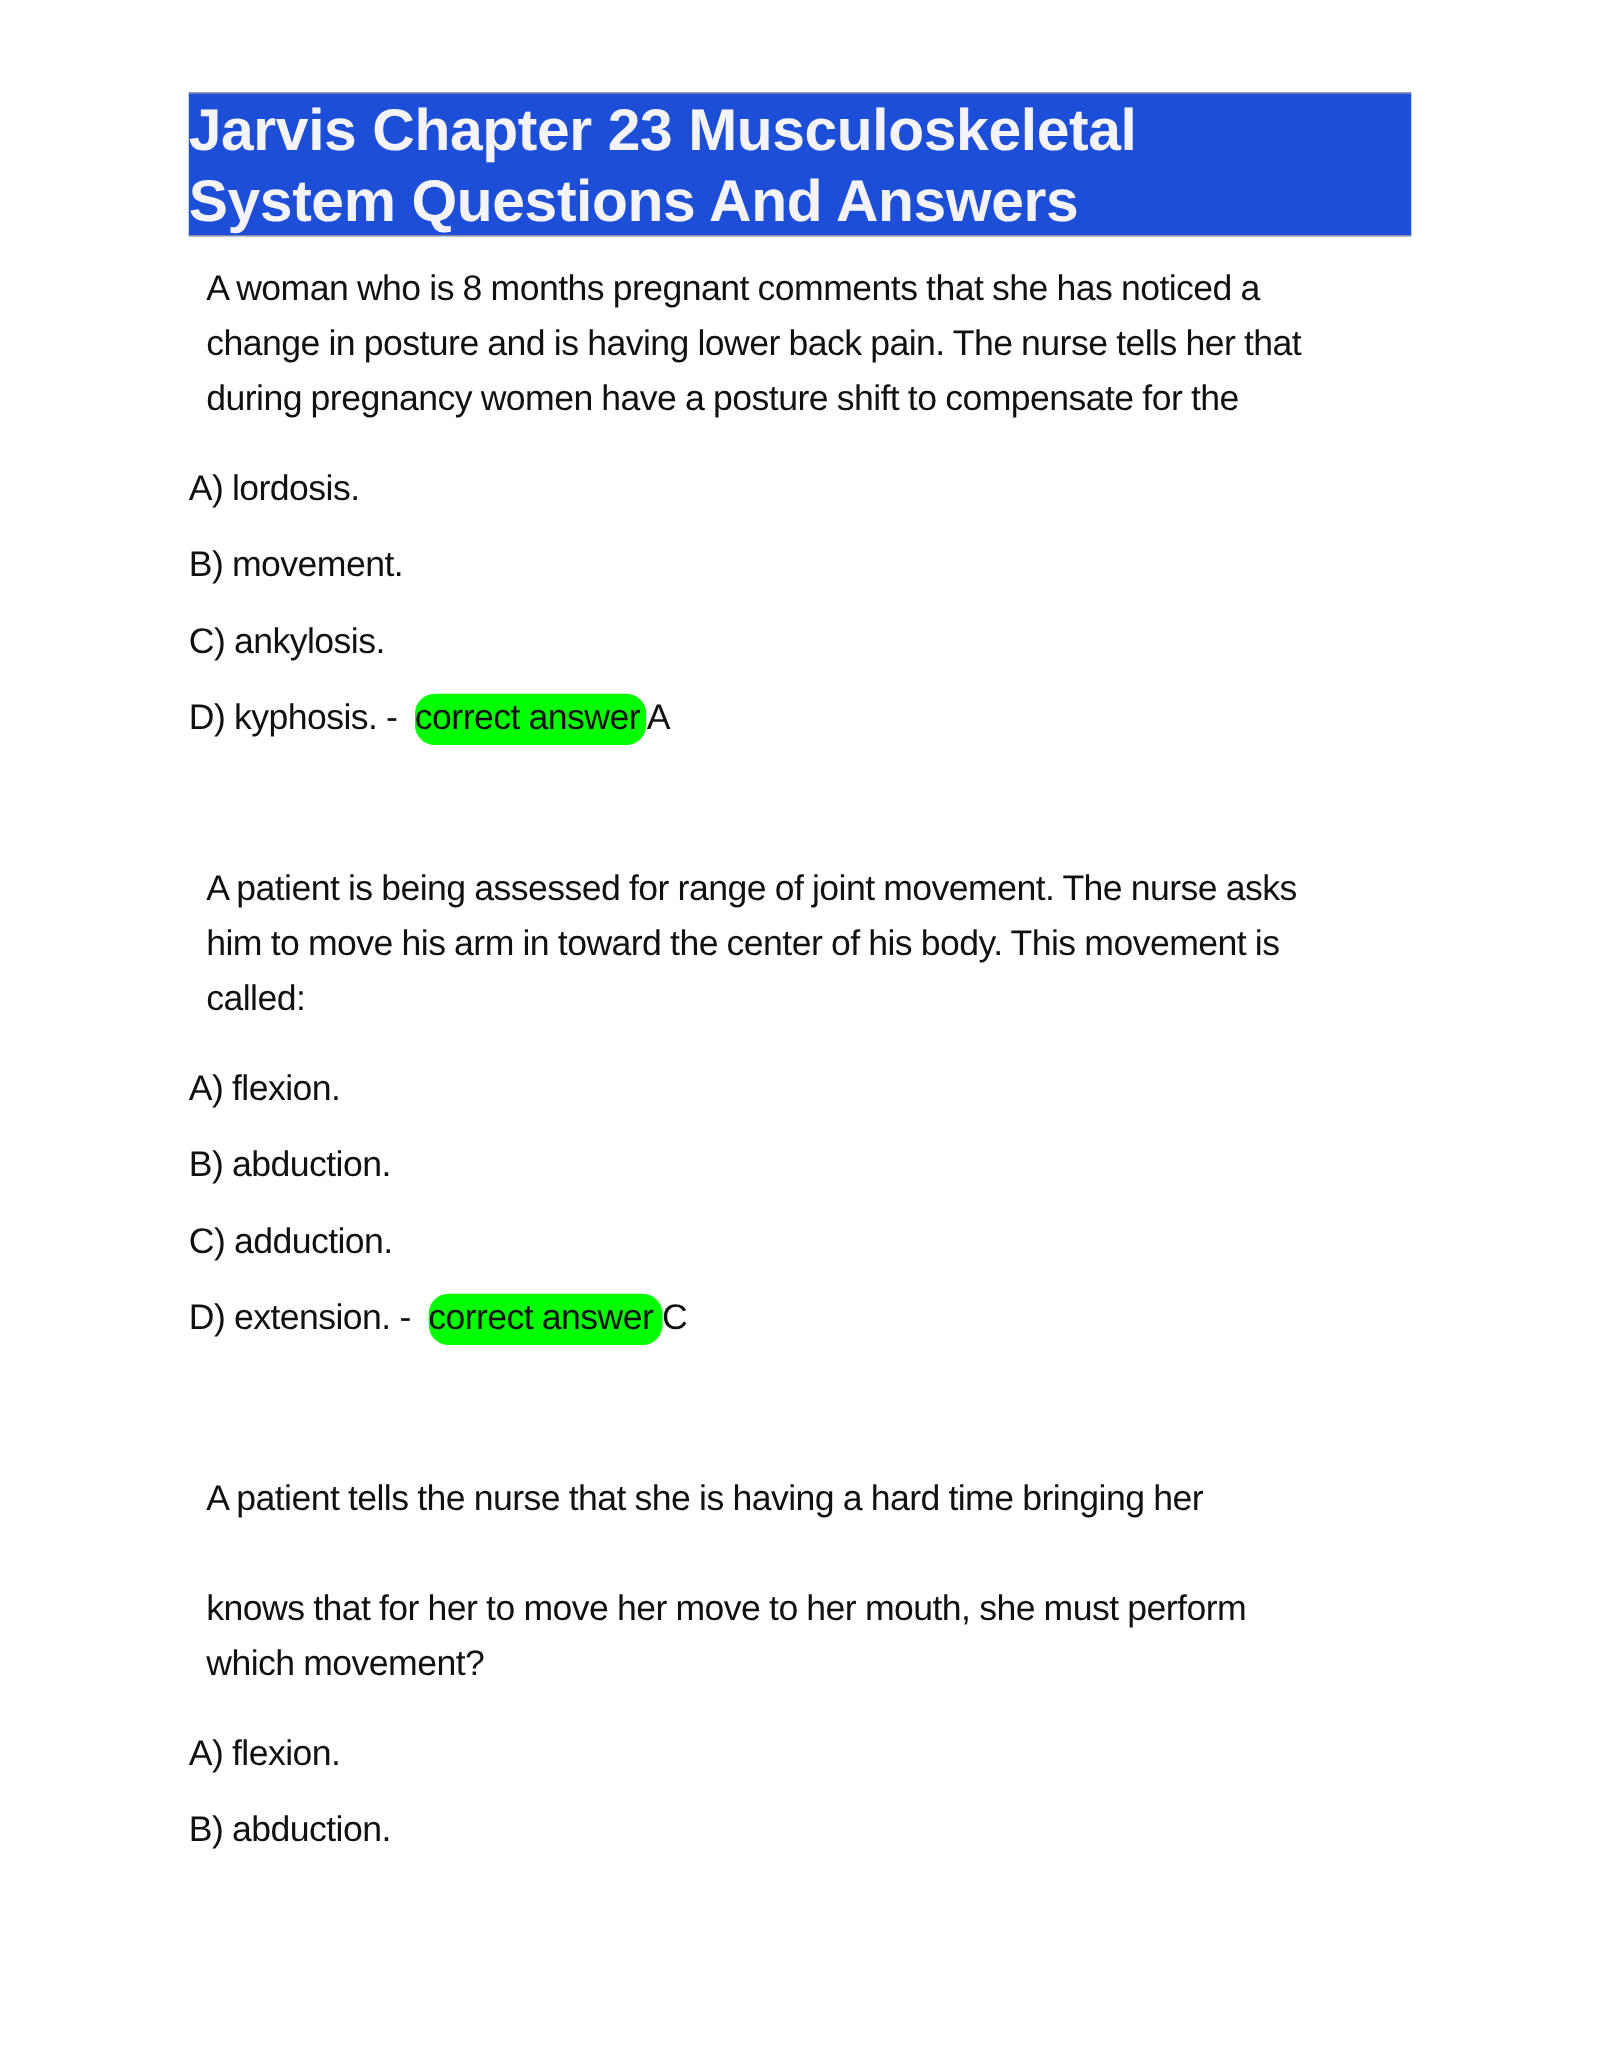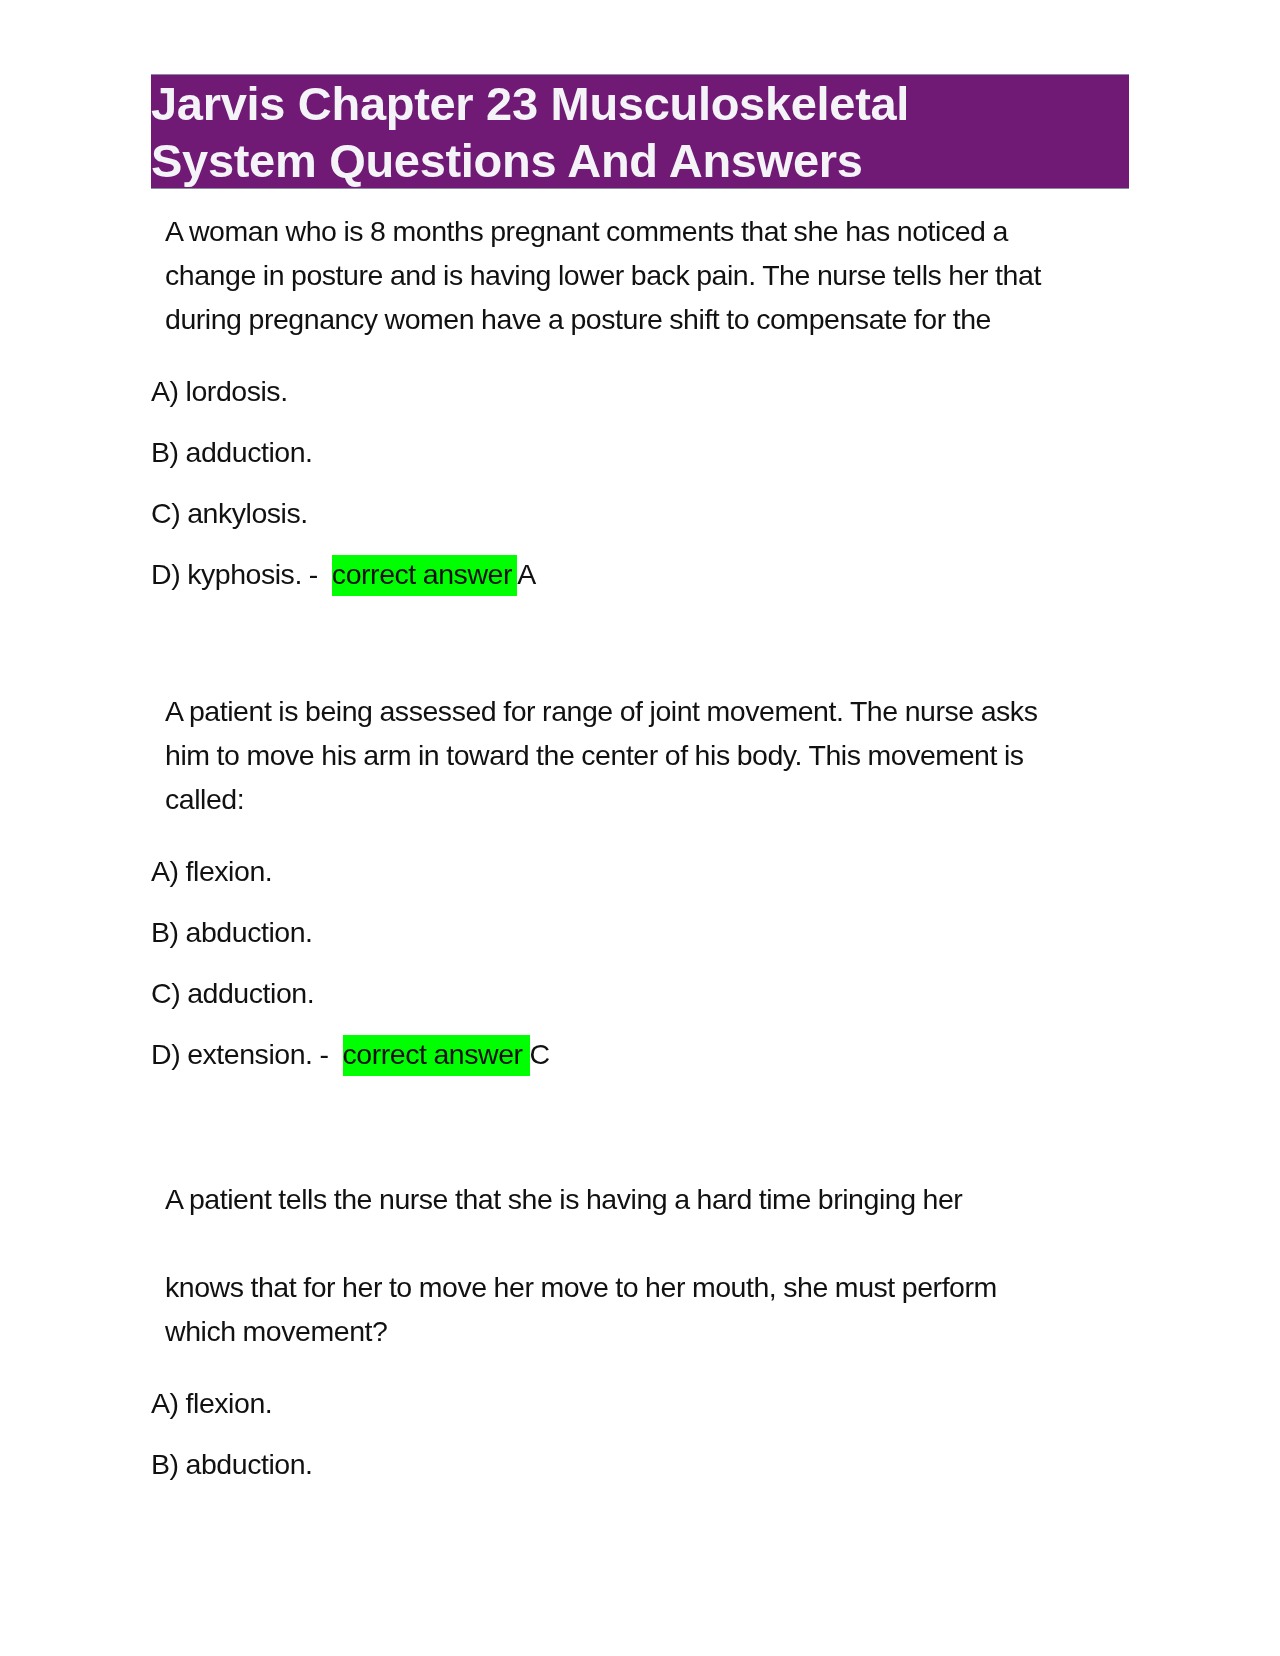--- a/index.html
+++ b/index.html
@@ -15,21 +15,21 @@
       font-family: "Liberation Sans", "DejaVu Sans", sans-serif;
       color: #111111;
     }
     .page {
       position: absolute;
       left: 151px;
       top: 74px;
       width: 978px;
     }
     .title-bar {
-      background: #701a75;
+      background: #1d4ed8;
       color: #f4f4f8;
       font-family: "Liberation Sans", sans-serif;
       font-weight: bold;
       font-size: 47px;
       line-height: 57px;
       padding: 0 5px 2px 0;
       letter-spacing: -0.3px;
       height: 115px;
       overflow: hidden;
       border-top: 1px solid #8a8aa0;
@@ -56,20 +56,21 @@
       line-height: 44px;
       letter-spacing: -0.45px;
       height: 61px;
     }
     .answer-line {
       white-space: pre;
     }
     .highlight {
       background: #00ff00;
       padding: 3px 0 6px 0;
+      border-radius: 16px;
     }
     .gap-large {
       height: 62px;
     }
   </style>
 </head>
 <body>
 
 <div class="page">
 
@@ -79,21 +80,21 @@
   </div>
 
   <div class="question" style="margin-top: 20px;">
     <p class="question-text">
       <span>A woman who is 8 months pregnant comments that she has noticed a</span><br>
       <span>change in posture and is having lower back pain. The nurse tells her that</span><br>
       <span>during pregnancy women have a posture shift to compensate for the</span><br>
     </p>
     <div style="height: 14px;"></div>
     <p class="option">A) lordosis.</p>
-    <p class="option">B) adduction.</p>
+    <p class="option">B) movement.</p>
     <p class="option">C) ankylosis.</p>
     <p class="option answer-line"><span>D) kyphosis.</span><span> -  </span><span class="highlight">correct answer </span><span>A</span></p>
   </div>
 
   <div class="gap-large"></div>
 
   <div class="question">
     <p class="question-text">
       <span>A patient is being assessed for range of joint movement. The nurse asks</span><br>
       <span>him to move his arm in toward the center of his body. This movement is</span><br>

